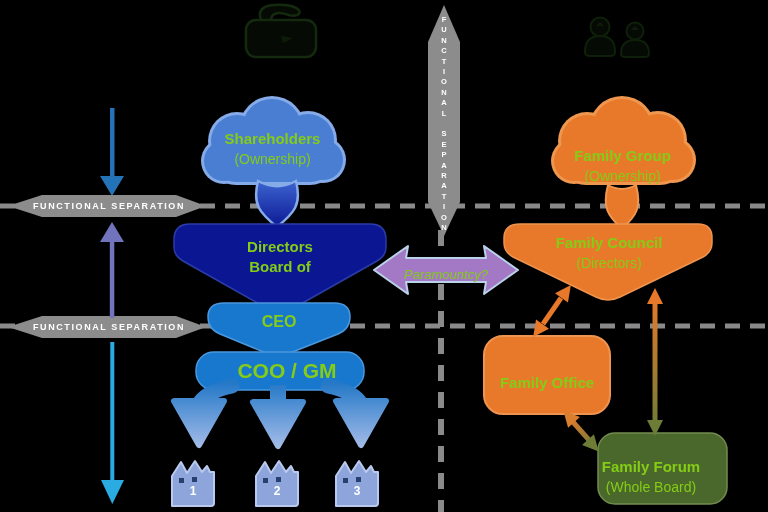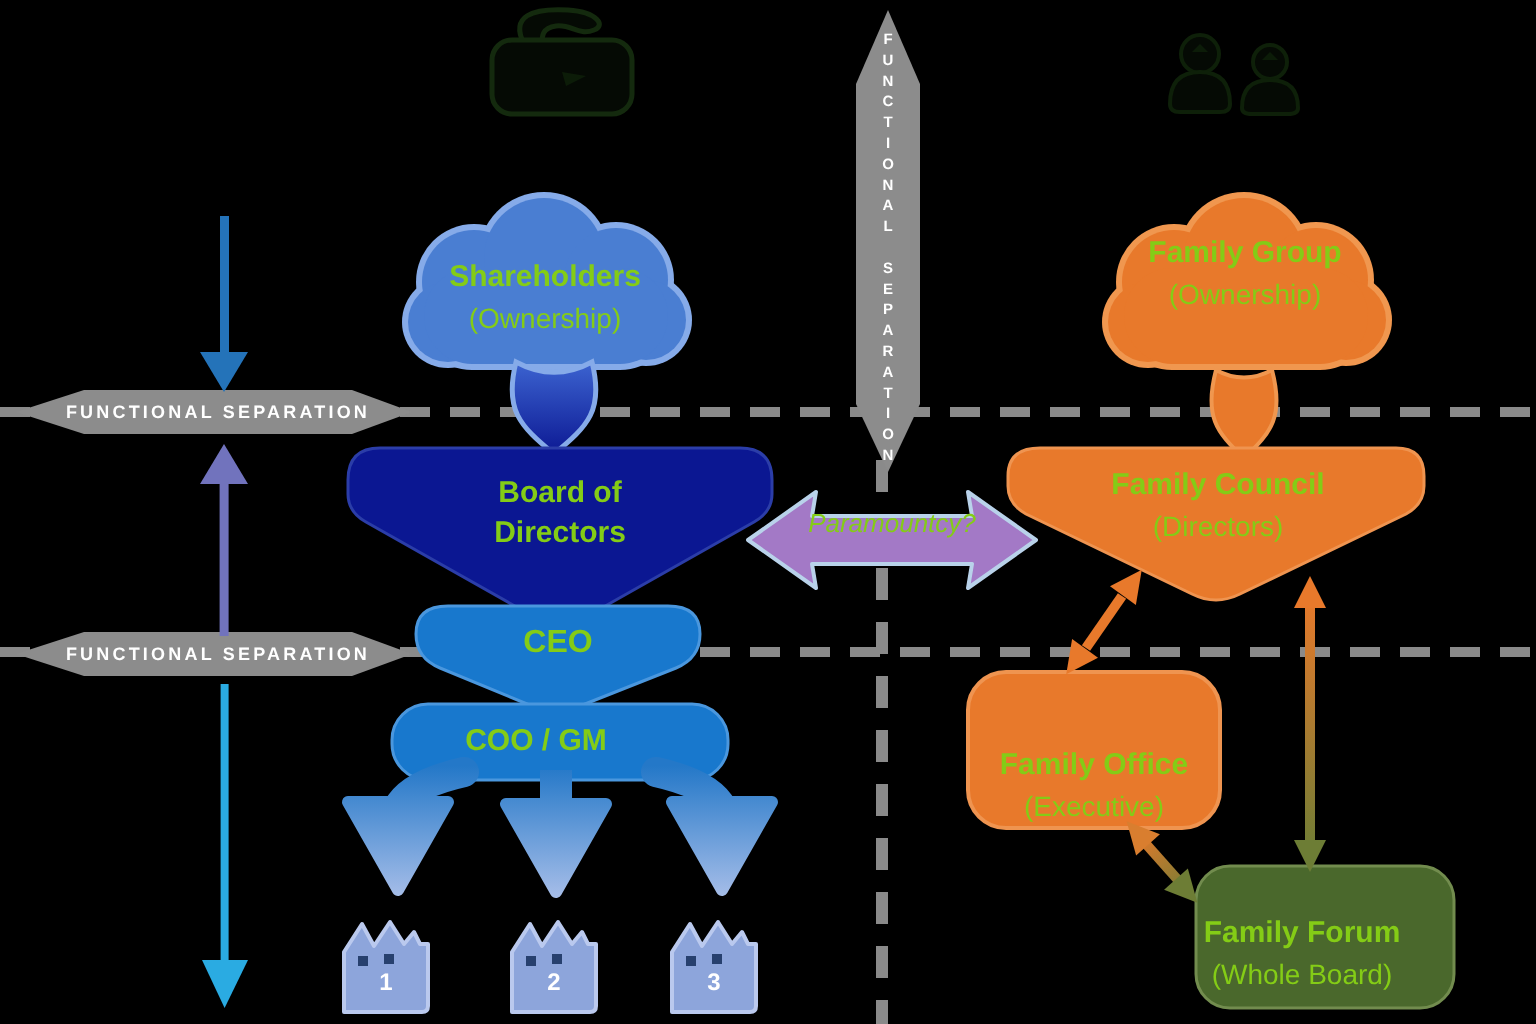--- a/index.html
+++ b/index.html
@@ -209,47 +209,46 @@
 
   <div class="sep-label" style="top:195px;">FUNCTIONAL SEPARATION</div>
   <div class="sep-label" style="top:316px;">FUNCTIONAL SEPARATION</div>
 
   <div class="txt cloud-txt" style="left:200px;top:128px;width:145px;">
     <div class="l1">Shareholders</div>
     <div>(Ownership)</div>
   </div>
 
   <div class="txt" style="left:195px;top:237px;width:170px;font-size:15px;font-weight:bold;">
+    <div>Directors</div>
     <div>Board of</div>
-    <div>Directors</div>
   </div>
 
   <div class="txt b" style="left:229px;top:312px;width:100px;font-size:16px;">CEO</div>
 
-  <div class="txt b" style="left:198px;top:361px;width:140px;font-size:15px;">COO / GM</div>
+  <div class="txt b" style="left:217px;top:361px;width:140px;font-size:21px;">COO / GM</div>
 
   <div class="unit-num" style="left:178px;">1</div>
   <div class="unit-num" style="left:262px;">2</div>
   <div class="unit-num" style="left:342px;">3</div>
 
-  <div class="txt cloud-txt" style="left:550px;top:116px;width:145px;">
+  <div class="txt cloud-txt" style="left:550px;top:145px;width:145px;">
     <div class="l1">Family Group</div>
     <div>(Ownership)</div>
   </div>
 
   <div class="txt cloud-txt" style="left:524px;top:232px;width:170px;">
     <div class="l1">Family Council</div>
     <div>(Directors)</div>
   </div>
 
   <div class="txt cloud-txt" style="left:487px;top:372px;width:120px;">
     <div class="l1">Family Office</div>
-    <div>(Executive)</div>
   </div>
 
   <div class="txt cloud-txt" style="left:600px;top:456px;width:102px;">
     <div class="l1">Family Forum</div>
     <div>(Whole Board)</div>
   </div>
 
-  <div class="txt paramountcy" style="left:386px;top:252px;width:120px;">Paramountcy?</div>
+  <div class="txt paramountcy" style="left:386px;top:265px;width:120px;">Paramountcy?</div>
 
 </div>
 
 </body></html>

